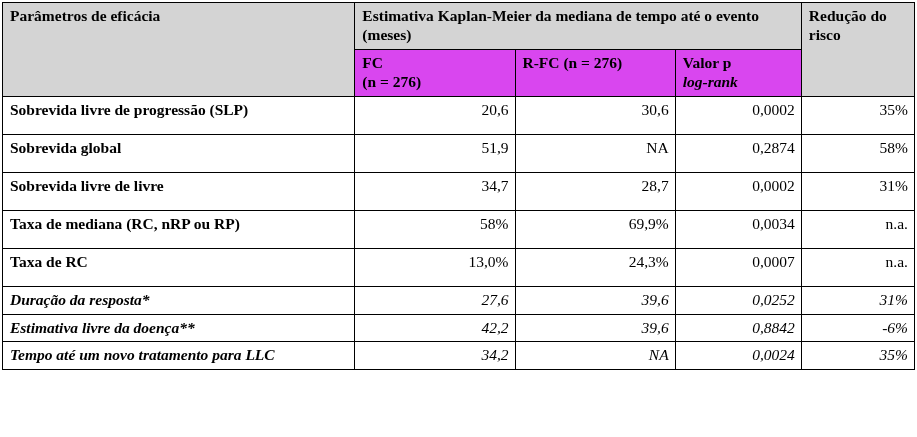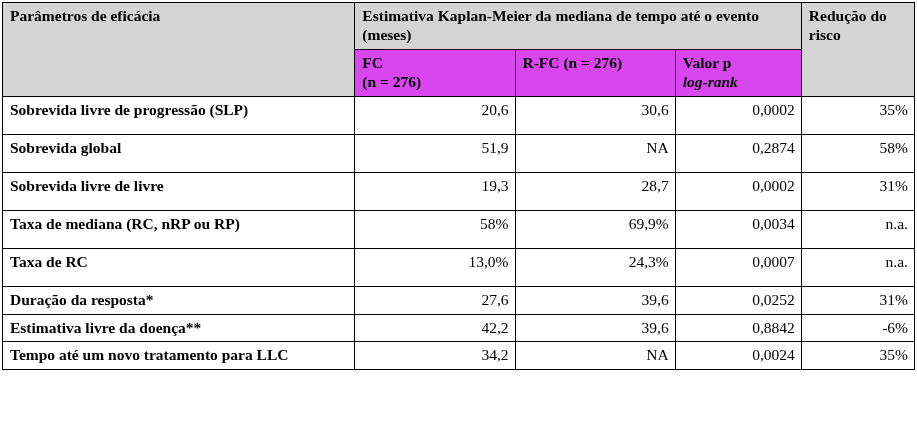--- a/index.html
+++ b/index.html
@@ -48,21 +48,21 @@
 
   .rowlabel {
     font-weight: bold;
   }
   .cellval {
     font-weight: normal;
     text-align: right;
   }
   .tall-1 { height: 38px; }
   .grp-mid td { padding-top: 12px; }
-  .compact td { padding-top: 2px; padding-bottom: 2px; }
+  .compact td { padding-top: 2px; padding-bottom: 2px; font-style: italic; }
   .lastrow td { padding-bottom: 8px; }
 </style>
 </head>
 <body>
 
 <div class="page">
   <table class="efficacy">
     <colgroup>
       <col class="col-param">
       <col class="col-fc">
@@ -102,21 +102,21 @@
       <tr class="tall-1 grp-mid">
         <td class="rowlabel">Sobrevida global</td>
         <td class="cellval">51,9</td>
         <td class="cellval">NA</td>
         <td class="cellval">0,2874</td>
         <td class="cellval">58%</td>
       </tr>
 
       <tr class="tall-1 grp-mid">
         <td class="rowlabel">Sobrevida livre de livre</td>
-        <td class="cellval">19,3</td>
+        <td class="cellval">34,7</td>
         <td class="cellval">28,7</td>
         <td class="cellval">0,0002</td>
         <td class="cellval">31%</td>
       </tr>
 
       <tr class="tall-1 grp-mid">
         <td class="rowlabel">Taxa de mediana (RC, nRP ou RP)</td>
         <td class="cellval">58%</td>
         <td class="cellval">69,9%</td>
         <td class="cellval">0,0034</td>

